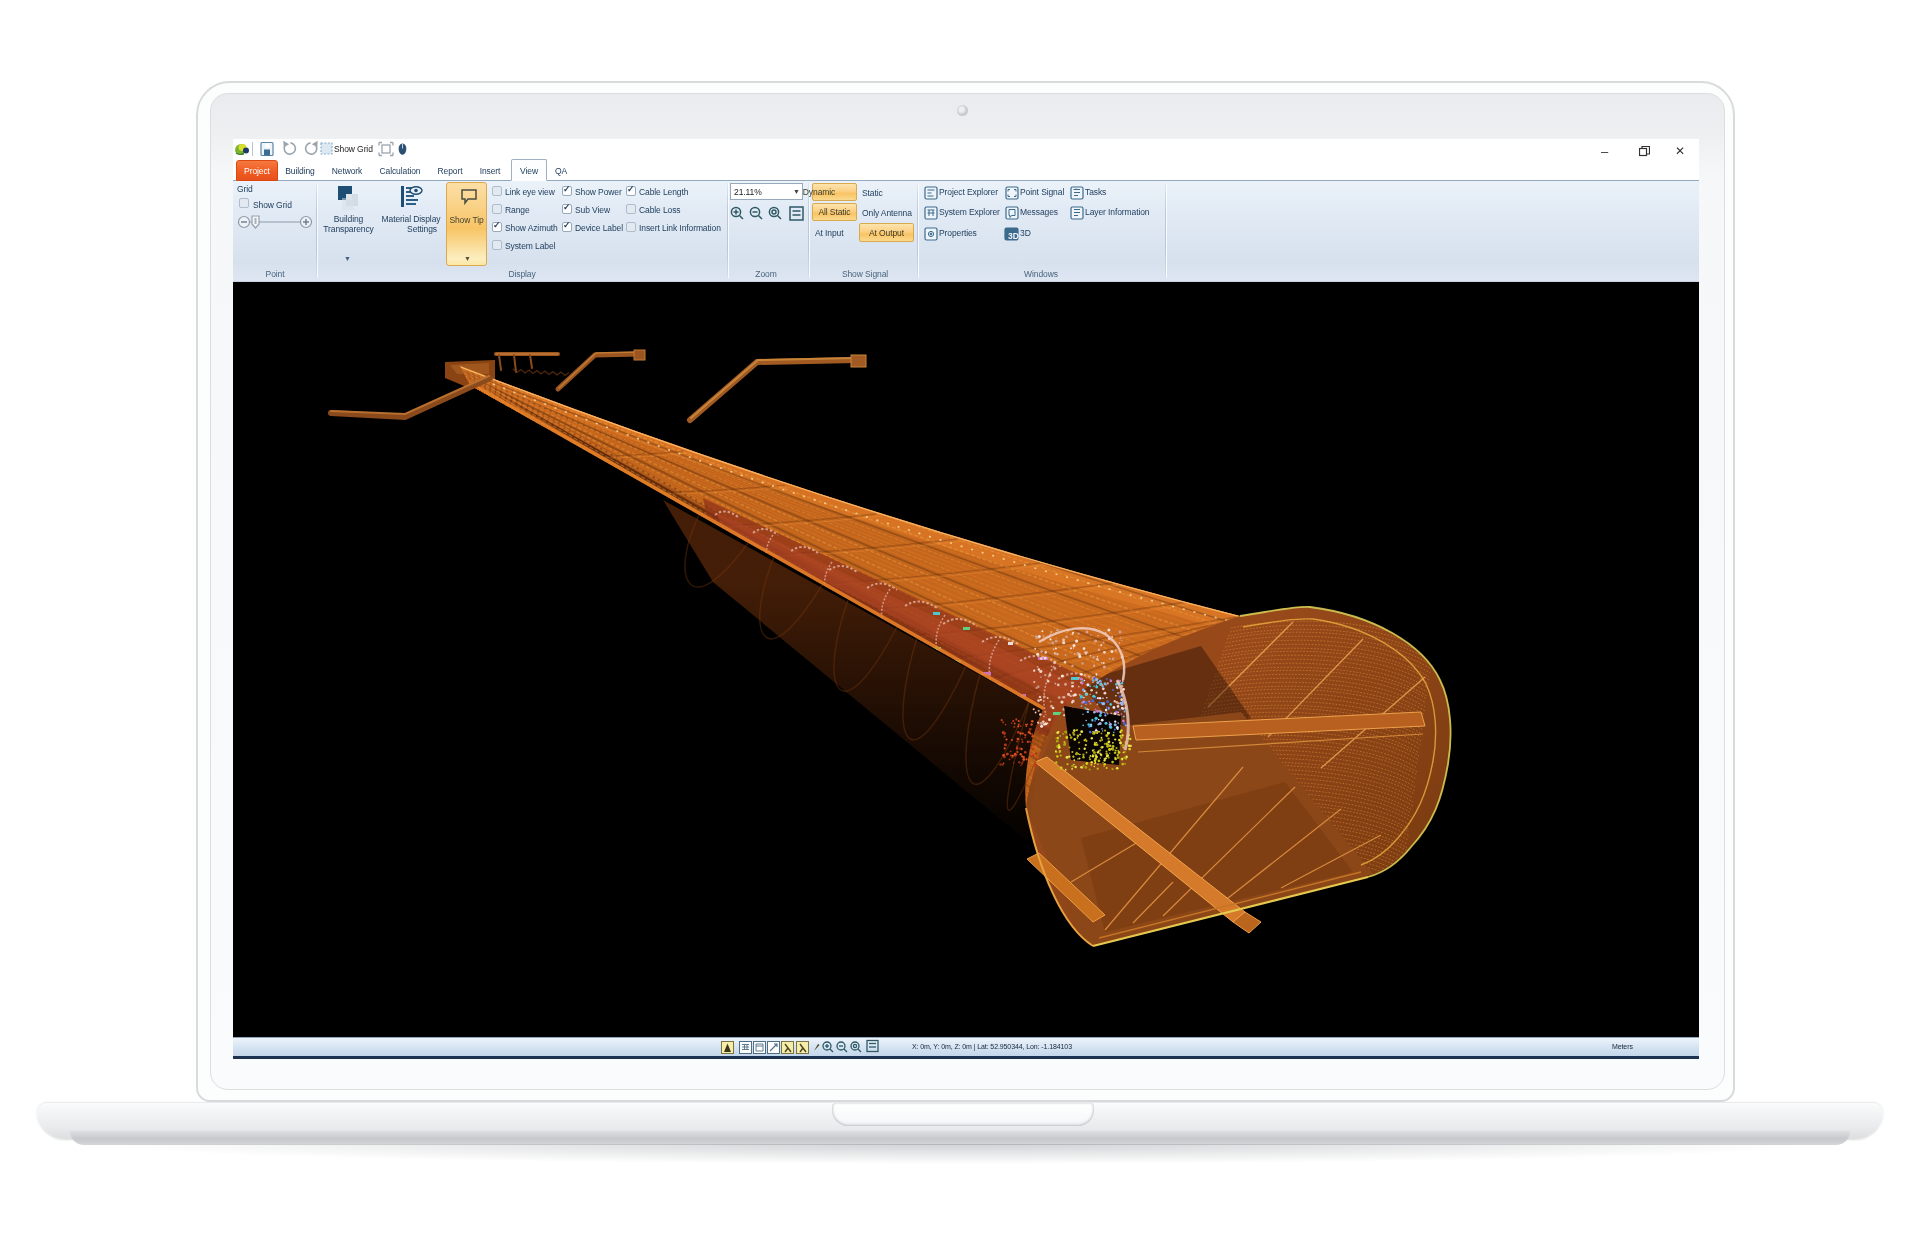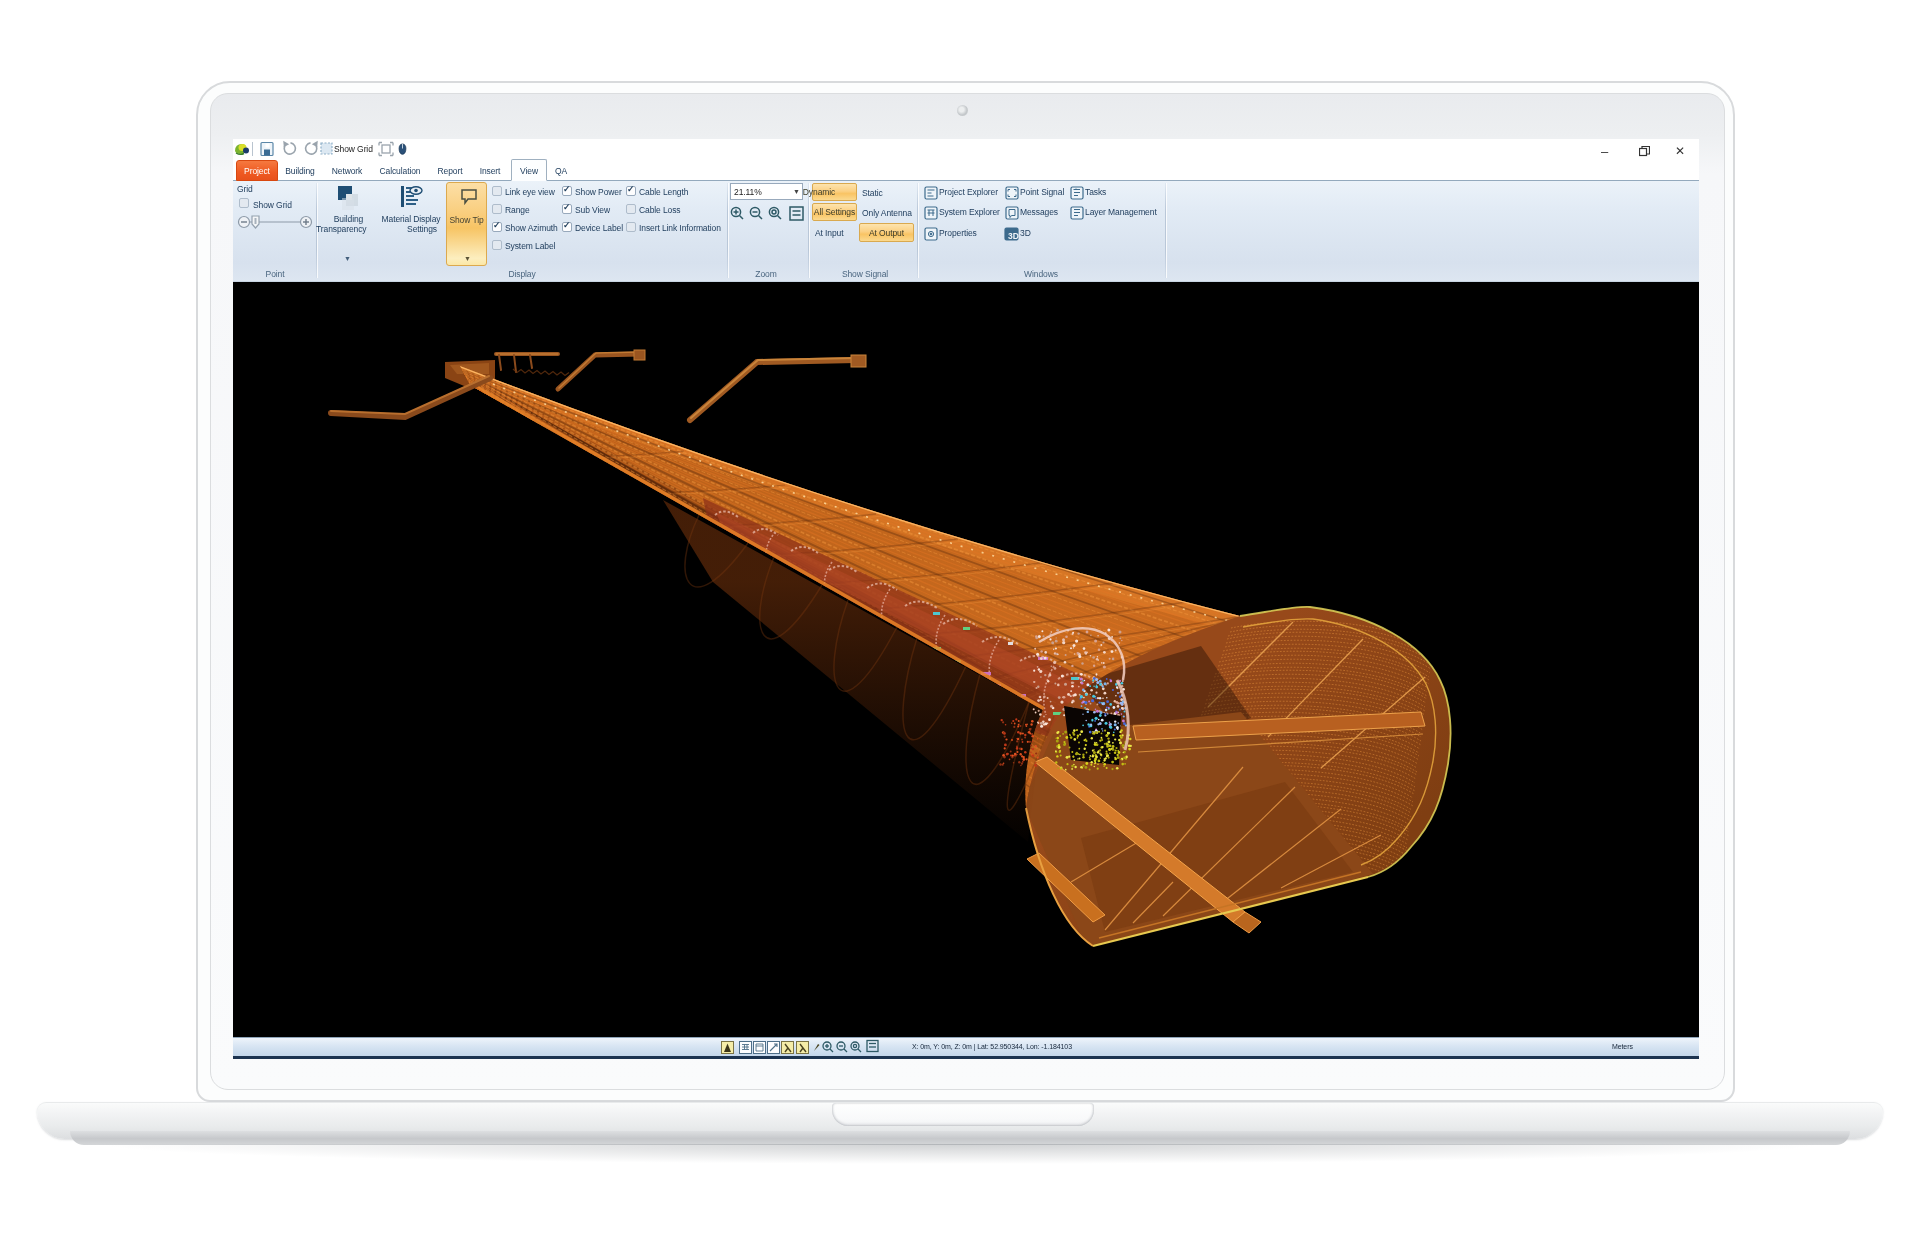--- a/index.html
+++ b/index.html
@@ -98,21 +98,21 @@
     <span class="glab" style="left:42px">Point</span>
     <span class="rsep" style="left:83px"></span>
 
     <svg width="26" height="26" style="position:absolute;left:104px;top:4px">
       <rect x="1" y="1" width="14" height="14" fill="#1f4e74"></rect>
       <rect x="9" y="9" width="6" height="6" fill="#fff"></rect>
       <rect x="9" y="9" width="12" height="12" fill="#c3cdd6" opacity="0.55"></rect>
       <rect x="5" y="13" width="12" height="12" fill="#d8e0e7" opacity="0.5"></rect>
     </svg>
     <span class="it" style="left:83px;top:33px;width:65px;text-align:center">Building</span>
-    <span class="it" style="left:83px;top:43px;width:65px;text-align:left">Transparency</span>
+    <span class="it" style="left:83px;top:43px;width:65px;text-align:center">Transparency</span>
     <span class="it" style="left:111px;top:74px;color:#44607c;font-size:7px">▼</span>
     <svg width="26" height="26" style="position:absolute;left:166px;top:3px">
       <rect x="2" y="2" width="3" height="21" fill="#1f4e74"></rect>
       <g fill="#2d5f86">
         <rect x="7" y="3" width="9" height="2"></rect>
           <rect x="7" y="7" width="12" height="2"></rect>
         <rect x="7" y="11" width="8" height="2"></rect>
           <rect x="7" y="15" width="12" height="2"></rect>
         <rect x="7" y="19" width="10" height="2"></rect>
       </g>
@@ -175,21 +175,21 @@
           <line x1="62.5" y1="9" x2="70.5" y2="9"></line>
       </g>
     </svg>
     <span class="glab" style="left:533px">Zoom</span>
     <span class="rsep" style="left:575px"></span>
 
     <div class="ob" style="position:absolute;left:579px;top:2px;width:45px;height:18px;border:1px solid #d9a94f;border-radius:2px;background:linear-gradient(180deg,#fde4ae,#fbd083 45%,#f9c464 60%,#fbd98e)"></div>
     <span class="it" style="left:561px;top:6px;width:50px;text-align:center;color:#3c3c28">Dynamic</span>
     <span class="it" style="left:629px;top:7px">Static</span>
     <div class="ob" style="position:absolute;left:579px;top:22px;width:45px;height:18px;border:1px solid #d9a94f;border-radius:2px;background:linear-gradient(180deg,#fde4ae,#fbd083 45%,#f9c464 60%,#fbd98e)"></div>
-    <span class="it" style="left:579px;top:26px;width:45px;text-align:center;color:#3c3c28">All Settings</span>
+    <span class="it" style="left:579px;top:26px;width:45px;text-align:center;color:#3c3c28">All Static</span>
     <span class="it" style="left:629px;top:27px">Only Antenna</span>
     <span class="it" style="left:582px;top:47px">At Input</span>
     <div class="ob" style="position:absolute;left:626px;top:42px;width:55px;height:19px;border:1px solid #d9a94f;border-radius:2px;background:linear-gradient(180deg,#fde4ae,#fbd083 45%,#f9c464 60%,#fbd98e)"></div>
     <span class="it" style="left:626px;top:47px;width:55px;text-align:center;color:#3c3c28">At Output</span>
     <span class="glab" style="left:632px">Show Signal</span>
     <span class="rsep" style="left:684px"></span>
 
     <svg width="260" height="60" style="position:absolute;left:691px;top:5px">
       <g stroke="#3c6a8c" stroke-width="1.2" fill="#eef4f9">
         <rect x="1" y="1" width="12" height="12" rx="1.5"></rect>
@@ -213,21 +213,21 @@
       </g>
       <text x="84" y="52.5" font-size="8.5" fill="#eef4f9" font-weight="bold">3D</text>
     </svg>
     <span class="it" style="left:706px;top:6px">Project Explorer</span>
     <span class="it" style="left:706px;top:26px">System Explorer</span>
     <span class="it" style="left:706px;top:47px">Properties</span>
     <span class="it" style="left:787px;top:6px">Point Signal</span>
     <span class="it" style="left:787px;top:26px">Messages</span>
     <span class="it" style="left:787px;top:47px">3D</span>
     <span class="it" style="left:852px;top:6px">Tasks</span>
-    <span class="it" style="left:852px;top:26px">Layer Management</span>
+    <span class="it" style="left:852px;top:26px">Layer Information</span>
     <span class="glab" style="left:808px">Windows</span>
     <span class="rsep" style="left:932px"></span>
   </div>
   <div class="canvas">
       <svg width="1466" height="755" viewBox="0 0 1466 755">
 <defs>
 <linearGradient id="tun" x1="227" y1="84" x2="1150" y2="520" gradientUnits="userSpaceOnUse">
 <stop offset="0" stop-color="#b25c18"></stop>
             <stop offset="0.35" stop-color="#c0651c"></stop>
 <stop offset="0.7" stop-color="#c96a1e"></stop>

